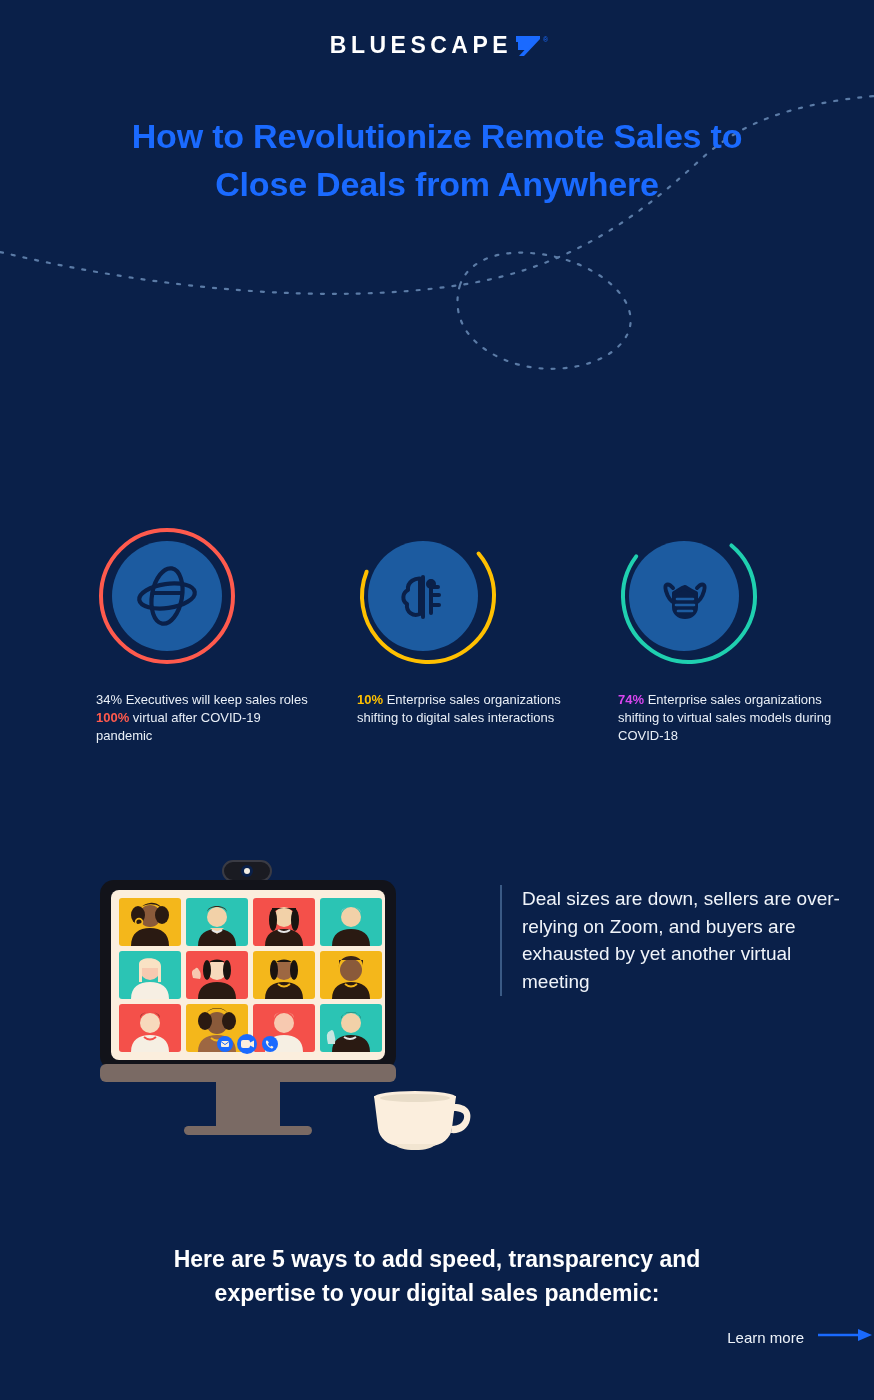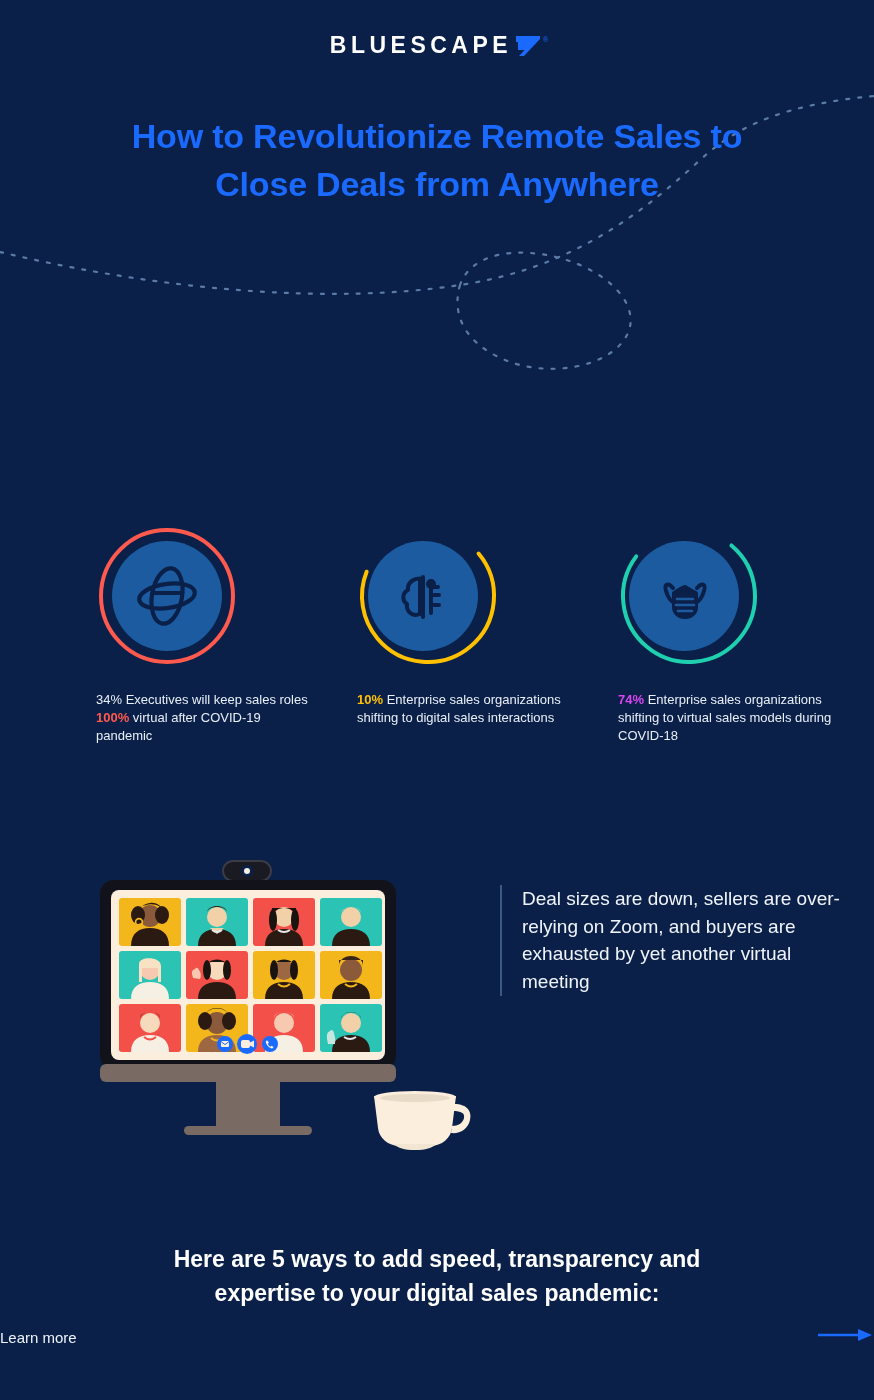--- a/index.html
+++ b/index.html
@@ -74,21 +74,21 @@
   }
 
   
   .cta {
     position:absolute; left:107px; top:1242px; width:660px;
     text-align:center; font-size:23px; font-weight:bold;
     line-height:1.48; color:#ffffff;
   }
   .learn {
     position:absolute; left:0; top:1328px; width:874px;
-    display:flex; justify-content:space-between; align-items:center; gap:14px;
+    display:flex; justify-content:flex-end; align-items:center; gap:14px;
   }
   .learn-label { font-size:15px; color:#eef3fa; }
 </style>
 </head>
 <body>
 
 <div class="page">
 
   <svg class="deco" viewBox="0 0 874 400">
     <path d="M0,252 C160,290 330,305 460,285 C560,270 630,225 700,160 C740,123 790,104 874,96" fill="none" stroke="#5b7ba6" stroke-width="2.2" stroke-dasharray="3 9" stroke-linecap="round"></path>

